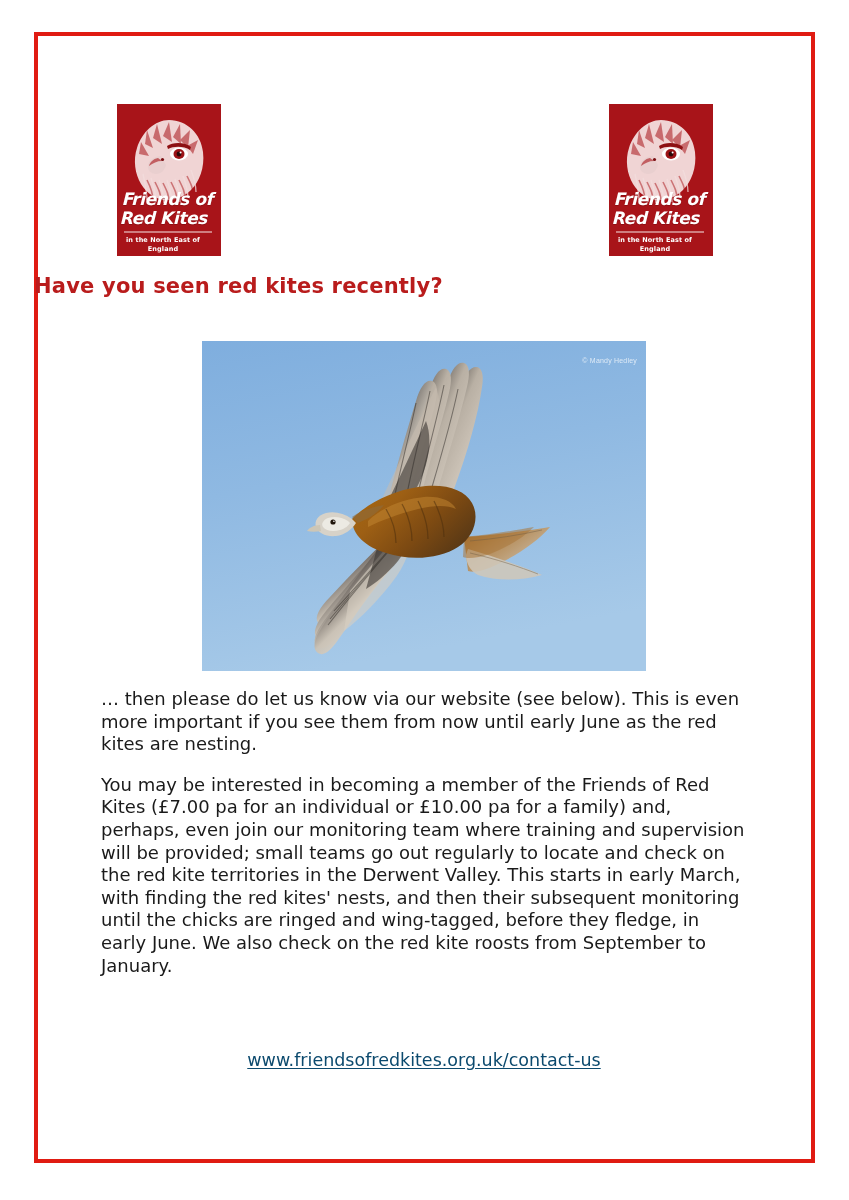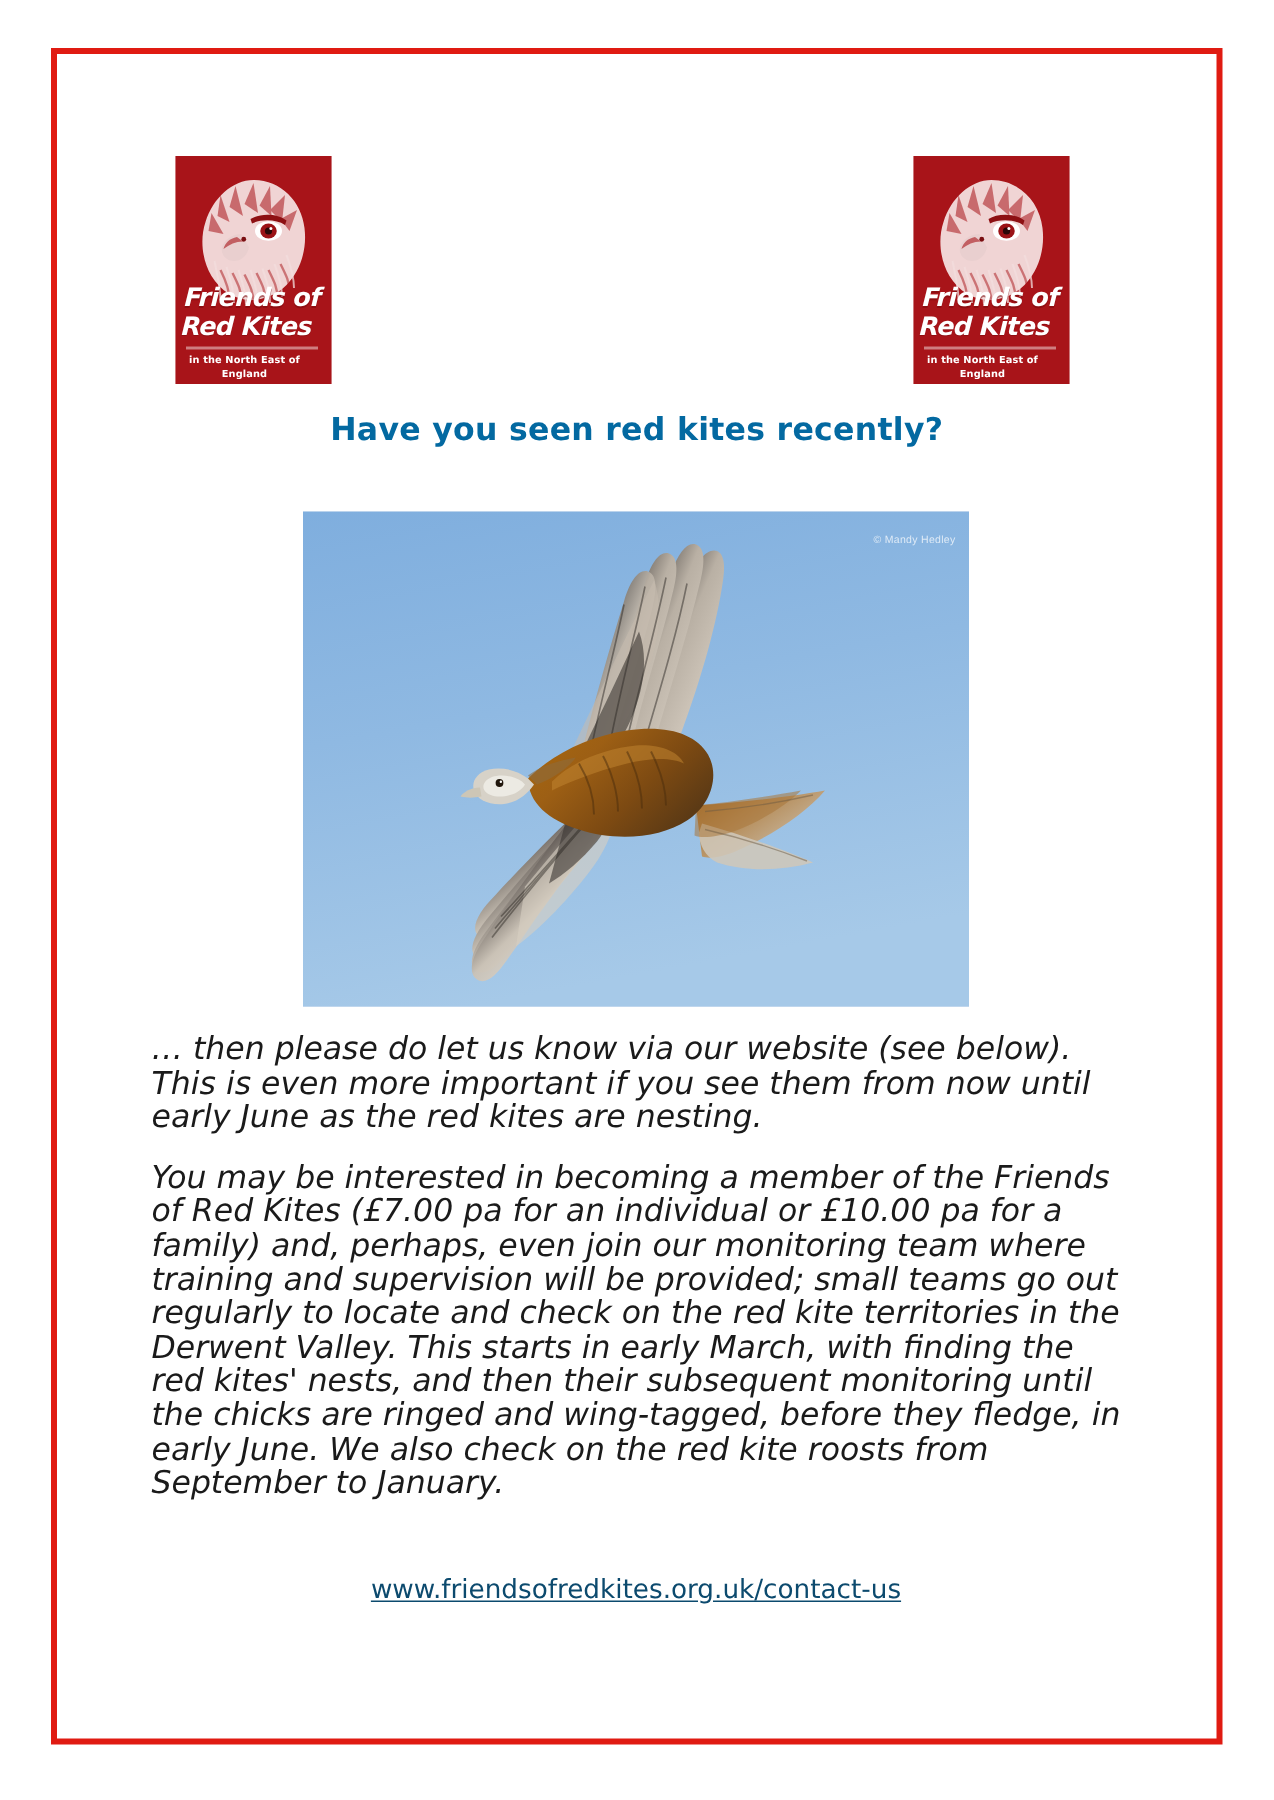--- a/index.html
+++ b/index.html
@@ -94,22 +94,22 @@
     font-weight: bold;
     letter-spacing: .1px;
   }
 
   
   #headline {
     position: absolute;
     left: 34px;
     top: 274px;
     width: 781px;
-    text-align: center;
-    color: #0369a1;
+    text-align: left;
+    color: #b91c1c;
     font-family: "DejaVu Sans", sans-serif;
     font-weight: bold;
     font-size: 21px;
     letter-spacing: .2px;
   }
 
   
   #photo {
     position: absolute;
     left: 202px;
@@ -131,24 +131,23 @@
     white-space: nowrap;
   }
 
   
   #copy {
     position: absolute;
     left: 101px;
     top: 688px;
     width: 646px;
     font-family: "DejaVu Sans", sans-serif;
-    font-size: 21px;
+    font-size: 18px;
     line-height: 22.6px;
     color: #1a1a1a;
-    font-style: italic;
   }
   #copy p { margin: 0 0 18px 0; }
   #copy p:last-of-type { margin-bottom: 0; }
 
   #url-line {
     position: absolute;
     left: 101px;
     top: 1048px;
     width: 646px;
     text-align: center;

